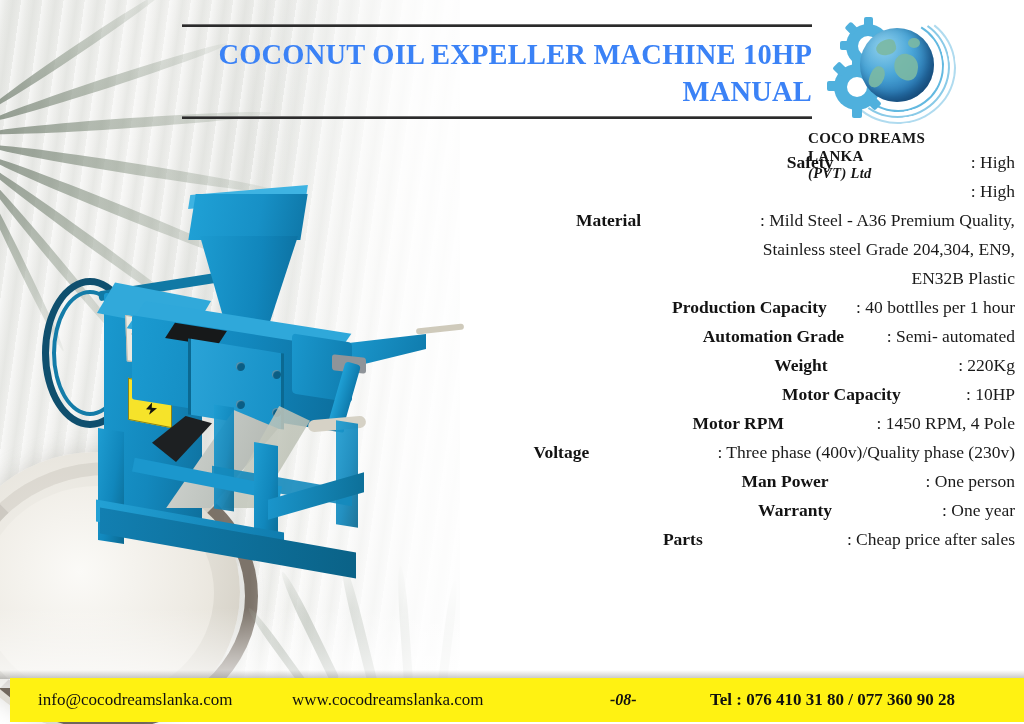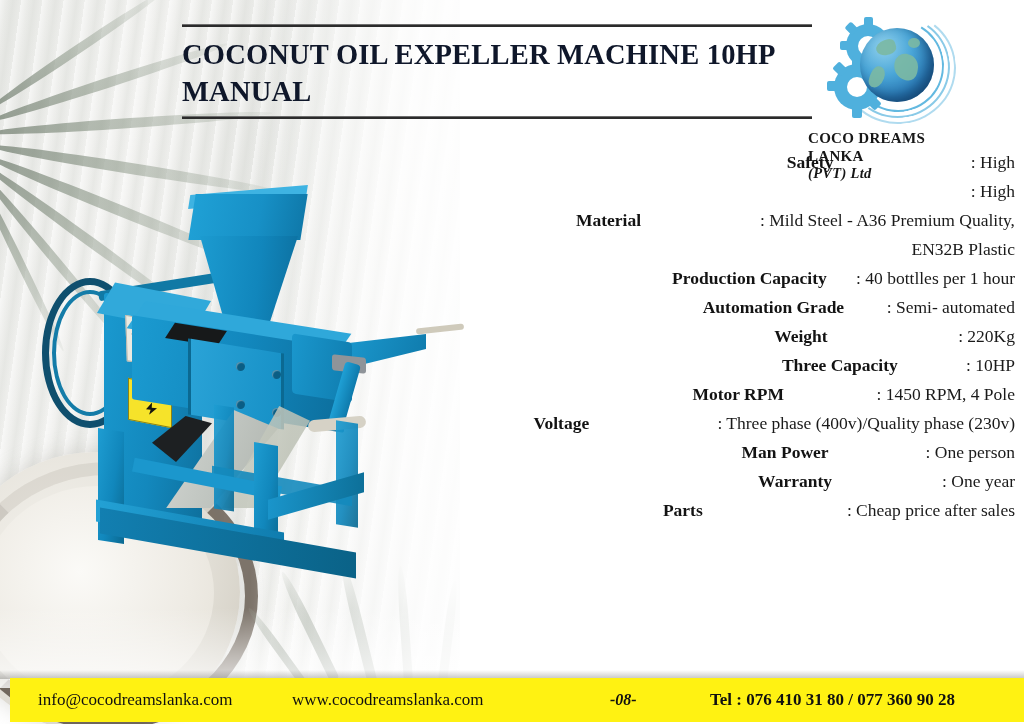--- a/index.html
+++ b/index.html
@@ -114,22 +114,22 @@
     border-top: 1px solid #6d6d6d;
   }
   .rule-top { margin-bottom: 9px; }
   .rule-bottom { margin-top: 6px; }
 
   .doc-title {
     font-family: "Liberation Serif", serif;
     font-weight: bold;
     font-size: 28.5px;
     line-height: 1.30;
-    text-align: left;
-    color: #0f172a;
+    text-align: right;
+    color: #3b82f6;
     letter-spacing: 0.2px;
   }
 
   
   .logo-block {
     position: absolute;
     left: 808px; top: 18px;
     width: 168px;
     text-align: left;
   }
@@ -648,38 +648,42 @@
       <div class="spec-label">Safety</div>
       <div class="spec-value">:  High</div>
     </div>
     <div class="spec-row">
       <div class="spec-value">:   High</div>
     </div>
     <div class="spec-row">
       <div class="spec-label">Material</div>
       <div class="spec-value">:  Mild Steel - A36 Premium Quality,</div>
     </div>
+    <div class="spec-row cont">
+      <div class="spec-label"></div>
+      <div class="spec-value">Stainless steel Grade 204,304, EN9,</div>
+    </div>
     <div class="spec-row cont cont2">
       <div class="spec-label"></div>
       <div class="spec-value">EN32B Plastic</div>
     </div>
     <div class="spec-row">
       <div class="spec-label">Production Capacity</div>
       <div class="spec-value">:  40 bottlles per 1 hour</div>
     </div>
     <div class="spec-row">
       <div class="spec-label">Automation Grade</div>
       <div class="spec-value">:  Semi- automated</div>
     </div>
     <div class="spec-row">
       <div class="spec-label">Weight</div>
       <div class="spec-value">:  220Kg</div>
     </div>
     <div class="spec-row">
-      <div class="spec-label">Three Capacity</div>
+      <div class="spec-label">Motor Capacity</div>
       <div class="spec-value">:  10HP</div>
     </div>
     <div class="spec-row">
       <div class="spec-label">Motor RPM</div>
       <div class="spec-value">:  1450 RPM, 4 Pole</div>
     </div>
     <div class="spec-row">
       <div class="spec-label">Voltage</div>
       <div class="spec-value">:  Three phase (400v)/Quality phase (230v)</div>
     </div>

